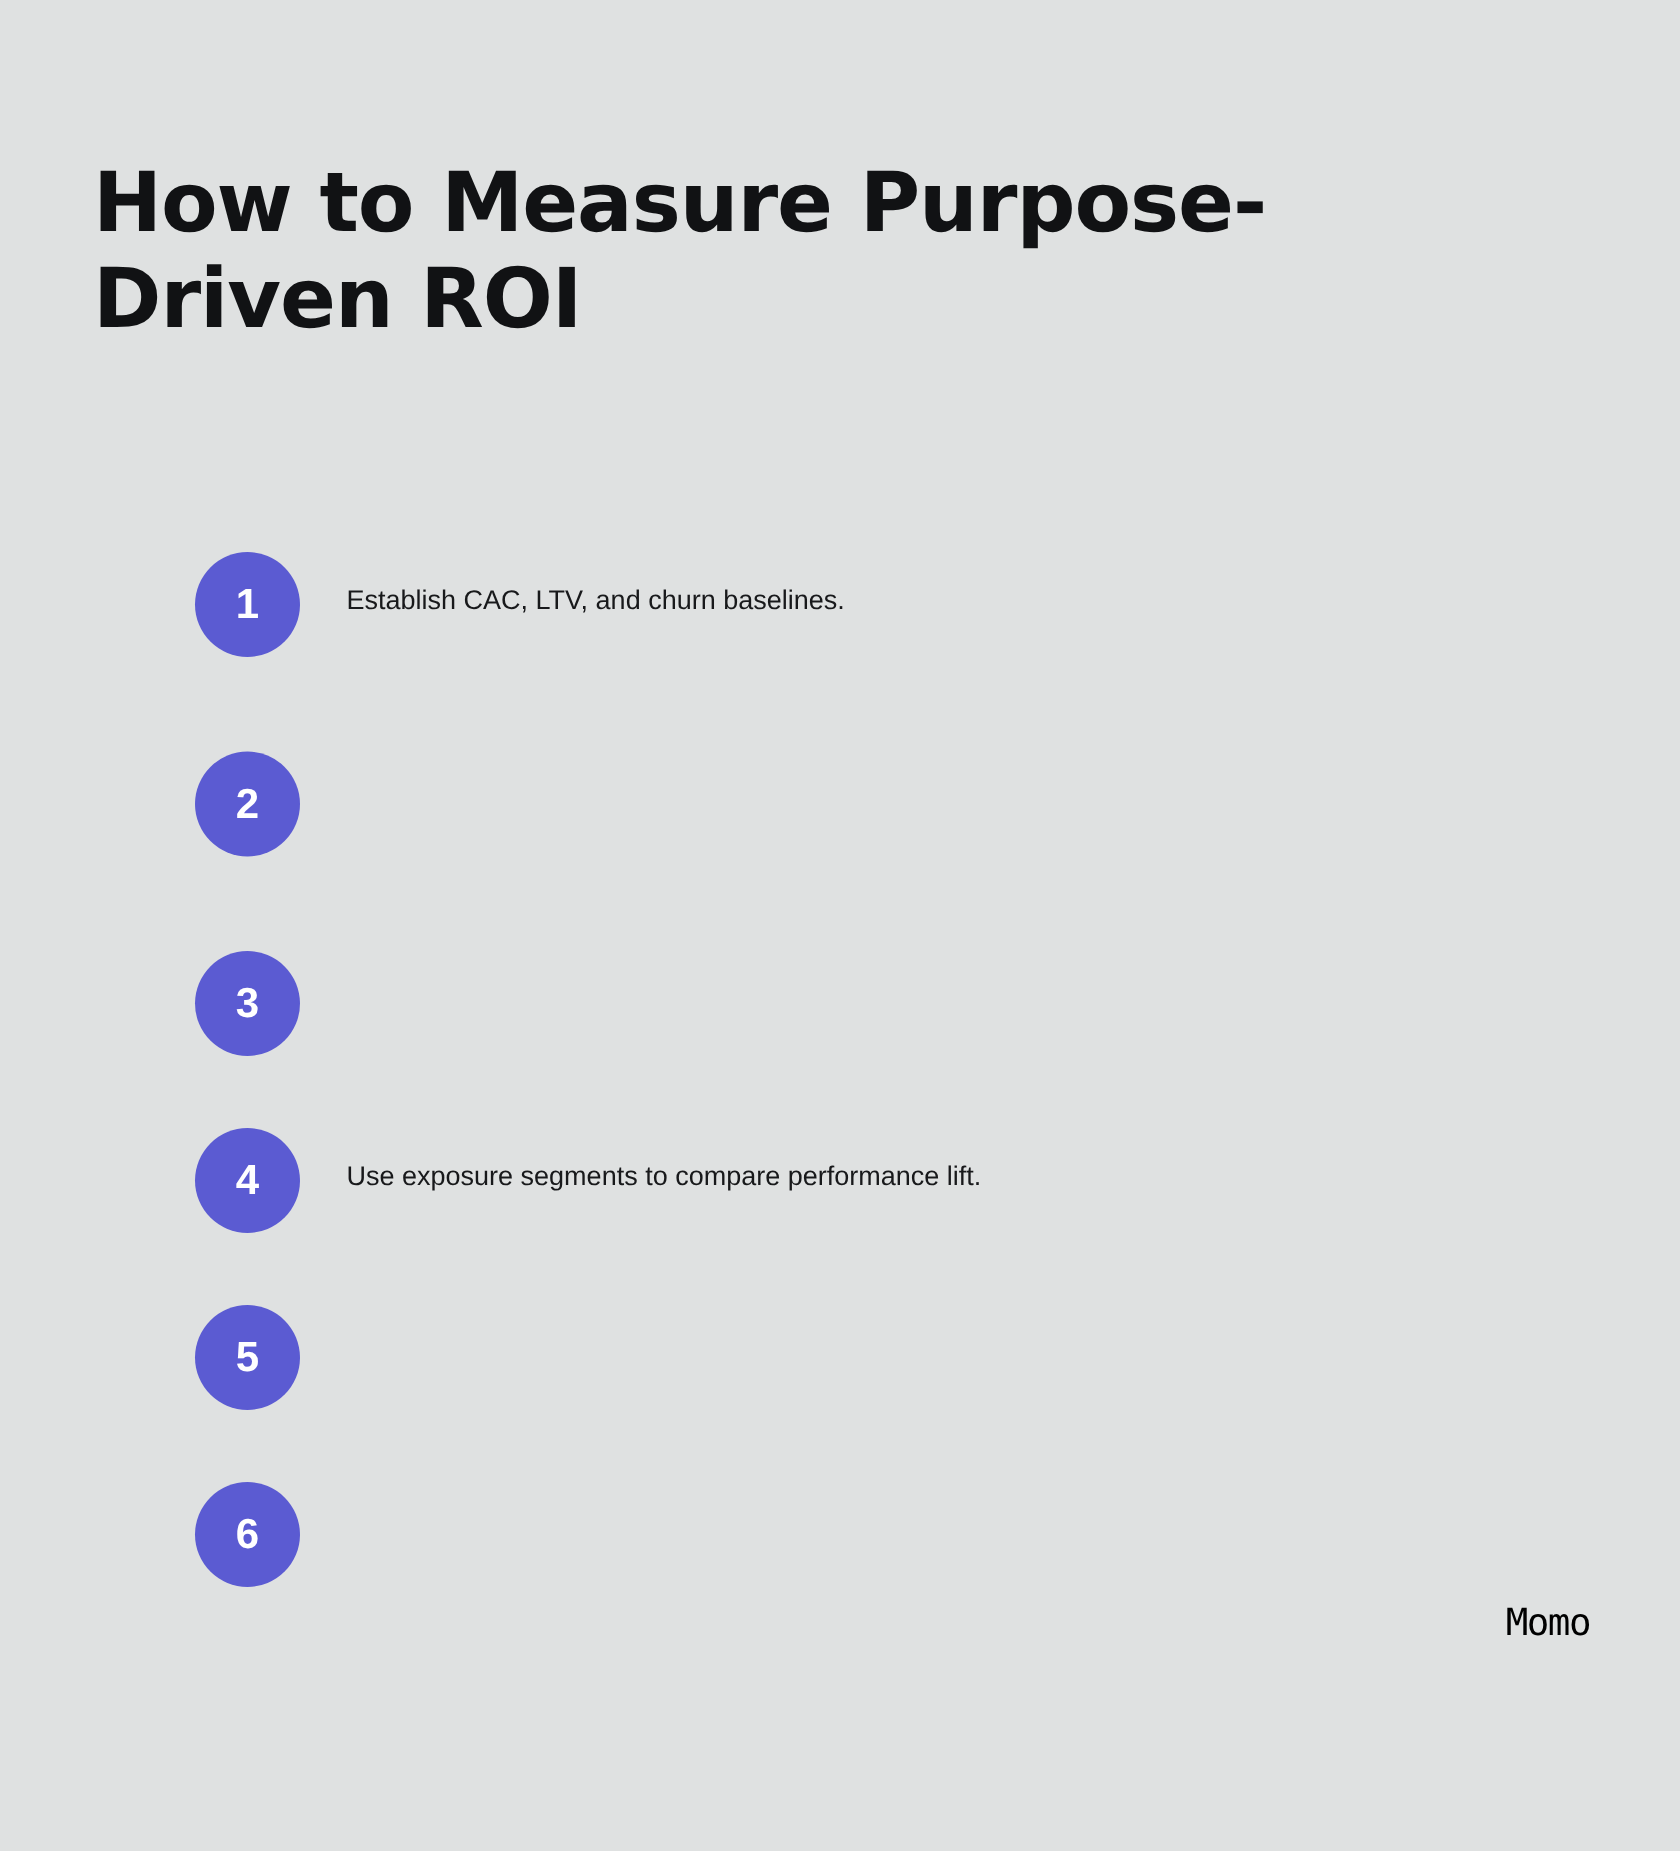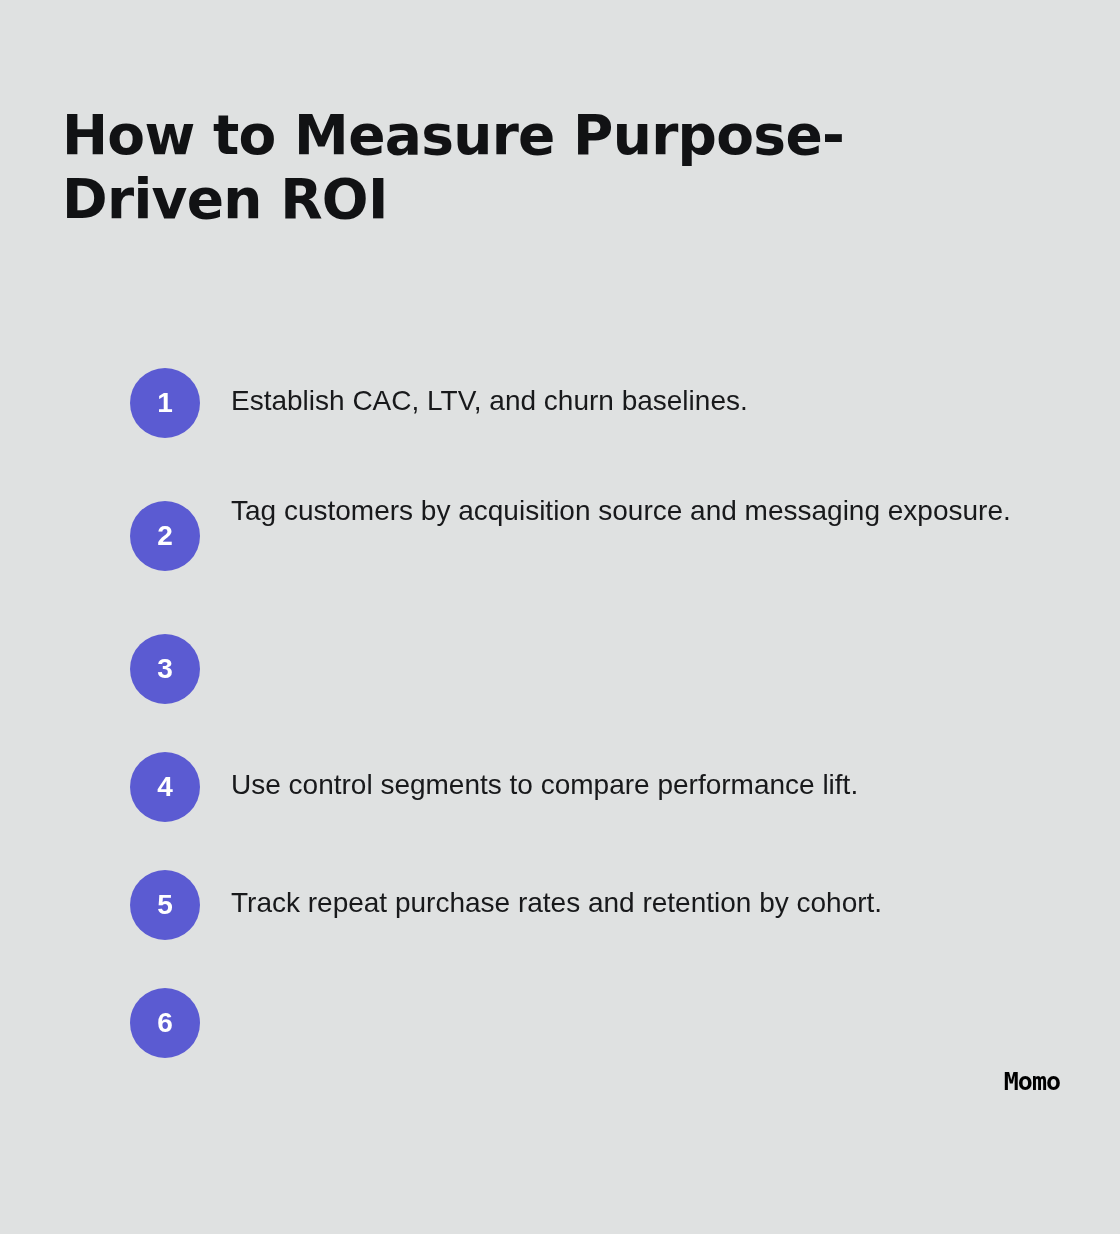--- a/index.html
+++ b/index.html
@@ -75,21 +75,21 @@
     font-weight: 700;
     line-height: 1;
     box-sizing: border-box;
   }
 
   .step-text {
     flex: 1 1 auto;
     margin-left: 31px;
     padding-top: 11px;
     font-family: "Liberation Sans", sans-serif;
-    font-size: 28px;
+    font-size: 18px;
     font-weight: 400;
     line-height: 43px;
     color: #18191b;
     max-width: 790px;
   }
 
   
   .step.two-line .step-text {
     padding-top: 3px;
   }
@@ -97,21 +97,21 @@
     margin-top: 15px;
   }
 
   
   .brand {
     position: absolute;
     right: 60px;
     bottom: 82px;
     font-family: "DejaVu Sans Mono", "Liberation Mono", monospace;
     font-size: 25px;
-    font-weight: 700;
+    font-weight: 400;
     letter-spacing: -1px;
     color: #000000;
     line-height: 1;
   }
 </style>
 </head>
 <body>
 
 <div class="infographic">
 
@@ -119,35 +119,33 @@
 
   <ol class="steps">
 
     <li class="step">
       <span class="step-badge">1</span>
       <span class="step-text">Establish CAC, LTV, and churn baselines.</span>
     </li>
 
     <li class="step two-line">
       <span class="step-badge">2</span>
-      <span class="step-text">Tag customers by acquisition source and messaging exposure.</span>
     </li>
 
     <li class="step two-line">
       <span class="step-badge">3</span>
     </li>
 
     <li class="step">
       <span class="step-badge">4</span>
-      <span class="step-text">Use control segments to compare performance lift.</span>
+      <span class="step-text">Use exposure segments to compare performance lift.</span>
     </li>
 
     <li class="step">
       <span class="step-badge">5</span>
-      <span class="step-text">Track repeat purchase rates and retention by cohort.</span>
     </li>
 
     <li class="step">
       <span class="step-badge">6</span>
     </li>
 
   </ol>
 
   <div class="brand">Momo</div>
 

